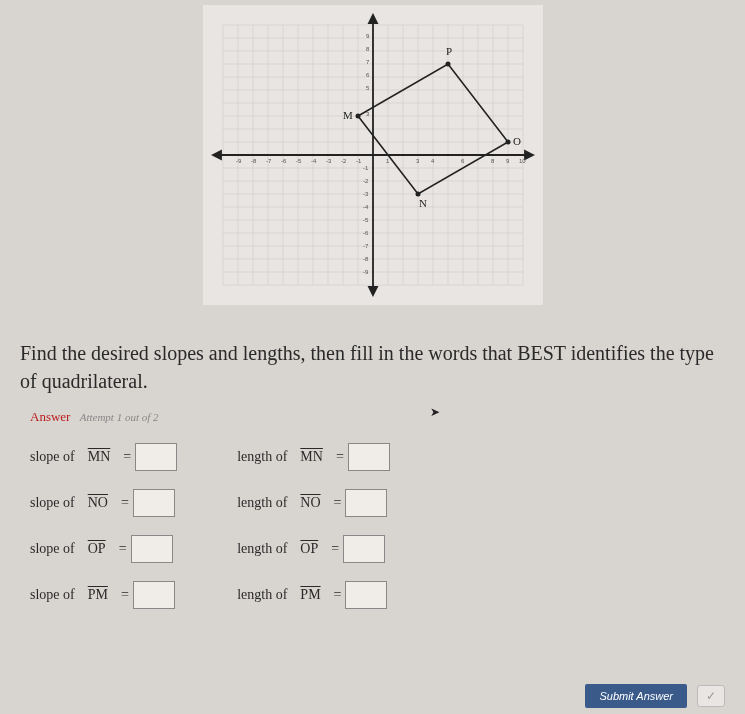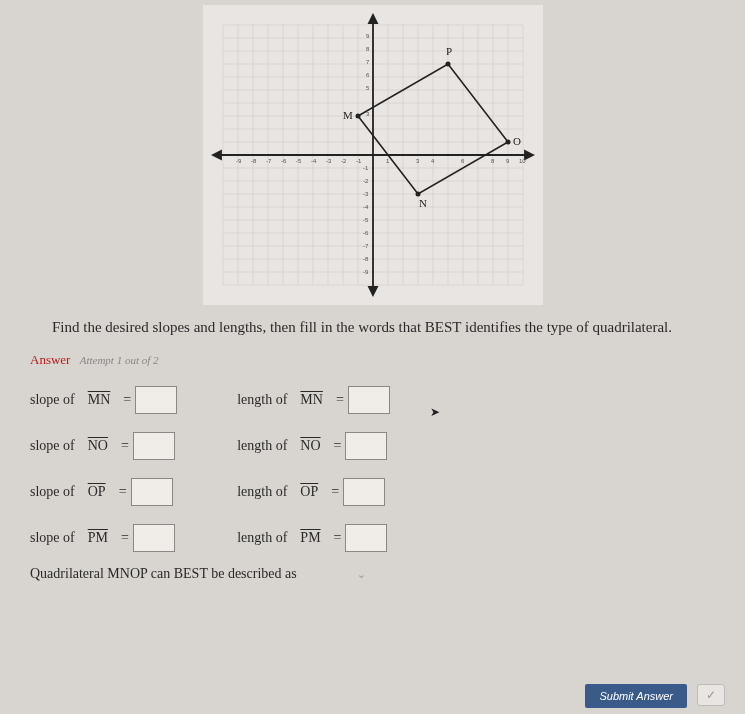--- a/index.html
+++ b/index.html
@@ -21,24 +21,23 @@
       justify-content: center;
       padding-top: 5px;
     }
     .graph {
       position: relative;
       width: 340px;
       height: 300px;
       background: #e8e5e2;
     }
     .question {
-      padding: 12px 20px 14px 20px;
-      font-size: 15px;
+      padding: 34px 20px 14px 20px;
+      font-size: 20px;
       line-height: 1.4;
-      margin-left: 32px;
     }
     .answer-section {
       padding: 0 30px;
     }
     .answer-header {
       font-size: 13px;
       margin-bottom: 18px;
     }
     .answer-header .bold {
       font-weight: normal;
@@ -88,20 +87,21 @@
       display: inline-flex;
       align-items: center;
       color: #999;
       font-size: 11px;
     }
     .bottom-bar {
       position: absolute;
       bottom: 6px;
       right: 20px;
       display: flex;
+      align-items: center;
       gap: 10px;
     }
     .submit-btn {
       background: #3a5a8a;
       color: #fff;
       border: none;
       padding: 6px 14px;
       font-size: 11px;
       font-style: italic;
       cursor: pointer;
@@ -296,25 +296,18 @@
       </div>
       <div class="input-row">
         <span>length of </span>
         <span class="overline">PM</span>
         <span> =</span>
         <input class="input-box" value="" style="">
       </div>
     </div>
   </div>
 
-  <div class="final-question">
-    <span>Quadrilateral MNOP can BEST be described as</span>
-    <span class="dropdown">
-      <span></span>
-      <span>⌄</span>
-    </span>
-  </div>
 </div>
 
 <div class="bottom-bar">
   <button class="submit-btn">Submit Answer</button>
   <button class="check-btn">✓</button>
 </div>
 
 </body></html>

